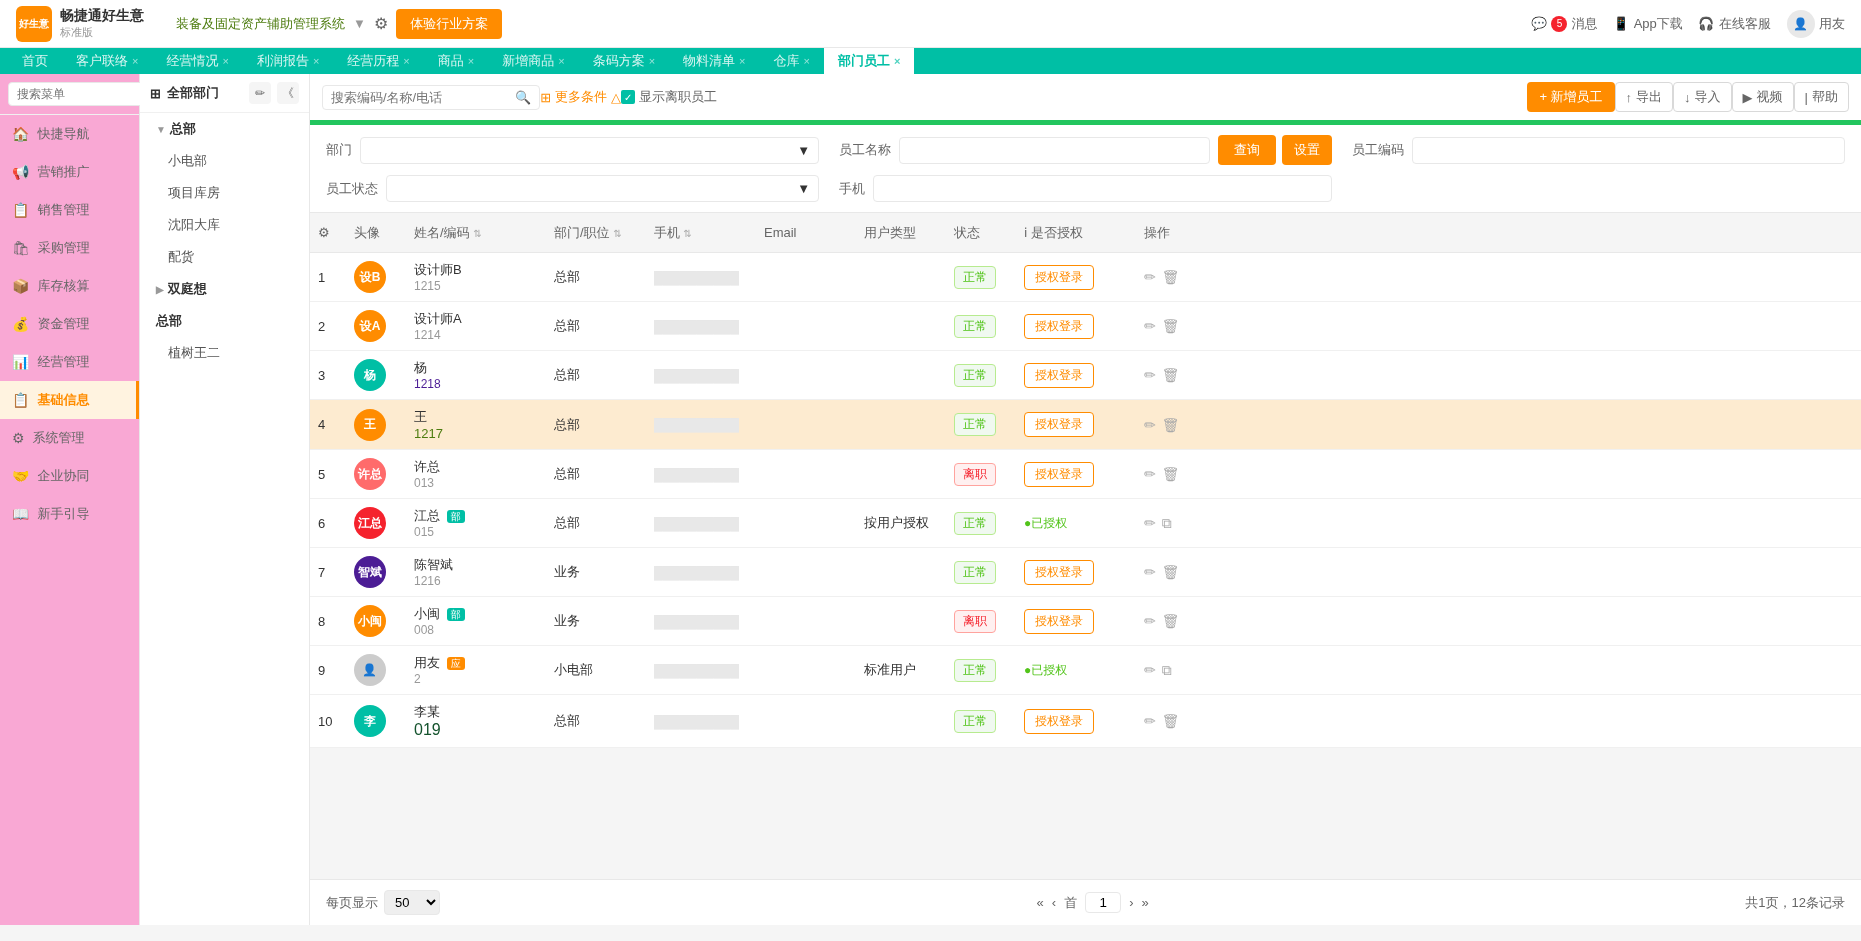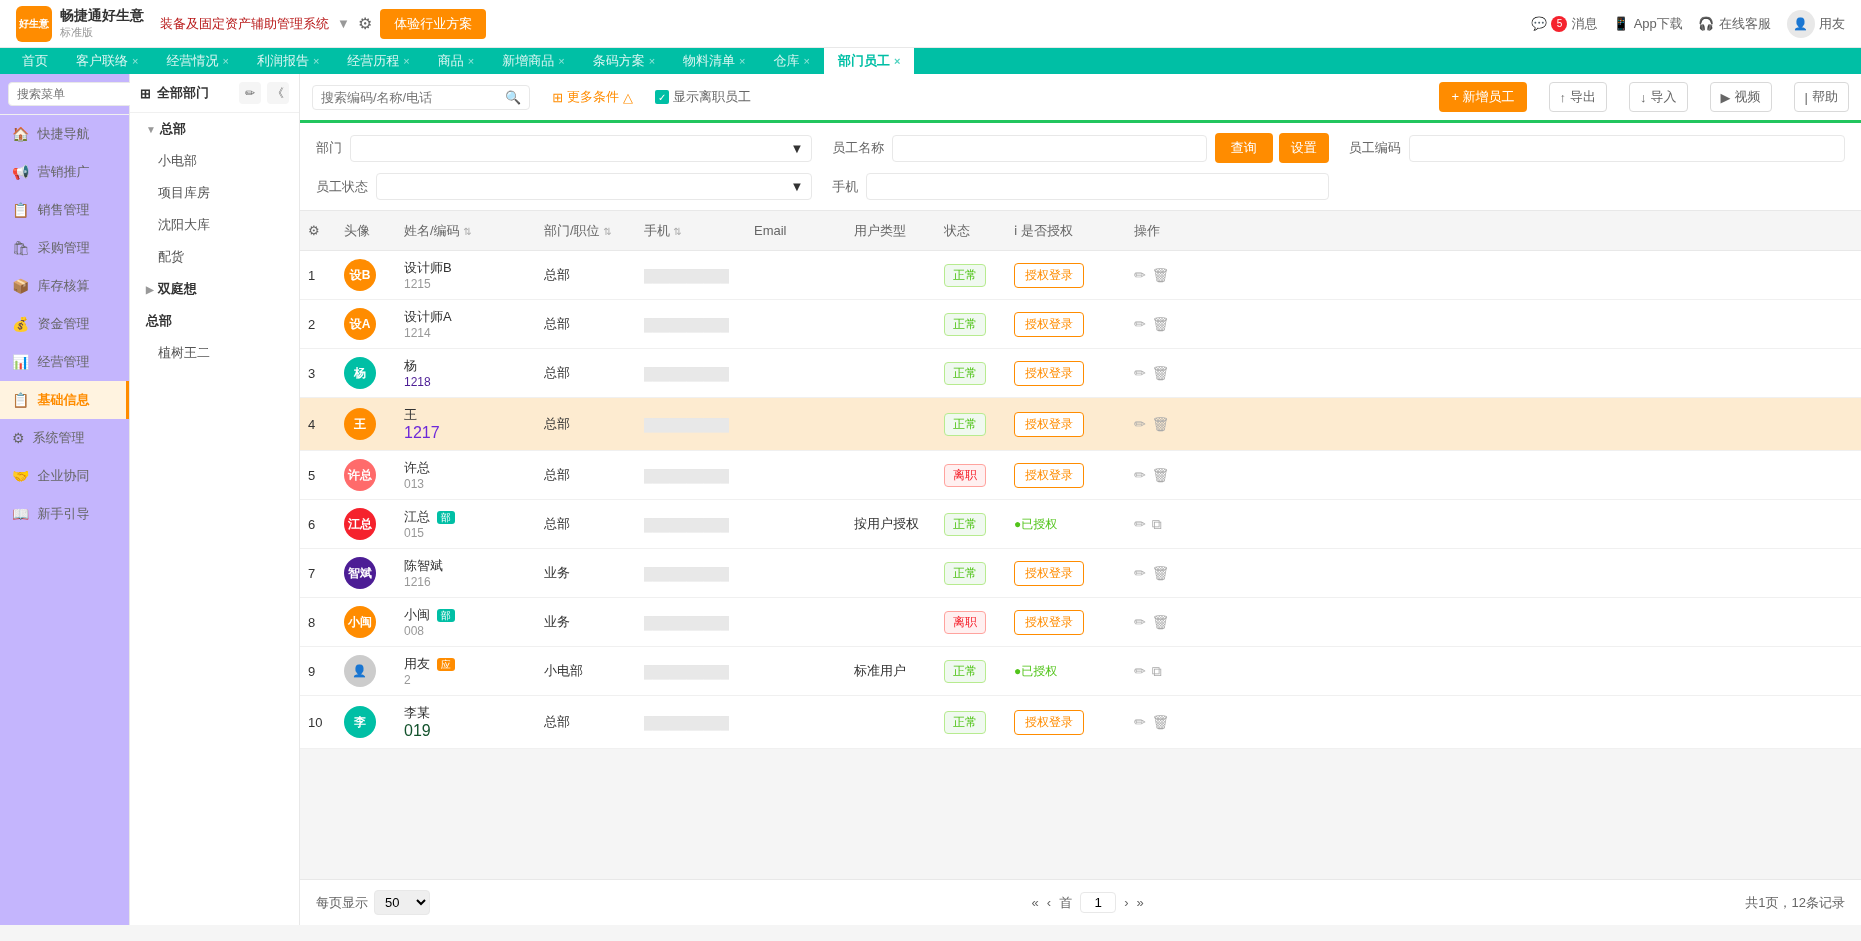--- a/index.html
+++ b/index.html
@@ -6,38 +6,38 @@
     body { font-family: 'Microsoft YaHei', Arial, sans-serif; font-size: 13px; background: #f5f5f5; color: #333; }
     
     
     .top-bar { display: flex; align-items: center; background: #fff; height: 48px; padding: 0 16px; border-bottom: 1px solid #e8e8e8; justify-content: space-between; }
     .top-bar-left { display: flex; align-items: center; gap: 8px; }
     .logo-area { display: flex; align-items: center; gap: 8px; }
     .logo-icon { width: 36px; height: 36px; background: #ff8c00; border-radius: 6px; display: flex; align-items: center; justify-content: center; color: #fff; font-size: 10px; font-weight: bold; }
     .logo-text { display: flex; flex-direction: column; }
     .logo-title { font-size: 14px; font-weight: bold; color: #333; }
     .logo-sub { font-size: 11px; color: #999; }
-    .system-title { font-size: 13px; color: #b91c1c; margin-left: 8px; }
+    .system-title { font-size: 13px; color: #4d7c0f; margin-left: 24px; }
     .trial-btn { background: #ff8c00; color: #fff; border: none; padding: 6px 14px; border-radius: 4px; cursor: pointer; font-size: 13px; }
     .top-right { display: flex; align-items: center; gap: 16px; }
     .top-right-item { display: flex; align-items: center; gap: 4px; color: #666; cursor: pointer; font-size: 13px; }
     .badge { background: #f5222d; color: #fff; border-radius: 50%; width: 16px; height: 16px; font-size: 10px; display: flex; align-items: center; justify-content: center; }
     .avatar { width: 28px; height: 28px; background: #e8e8e8; border-radius: 50%; display: flex; align-items: center; justify-content: center; color: #999; font-size: 12px; }
 
     
     .nav-tabs { background: #00bfa5; display: flex; align-items: center; height: 26px; padding: 0 8px; overflow-x: auto; }
     .nav-tab { color: rgba(255,255,255,0.85); padding: 0 14px; height: 42px; display: flex; align-items: center; cursor: pointer; font-size: 13px; white-space: nowrap; gap: 4px; }
     .nav-tab.active { background: #fff; color: #00bfa5; border-radius: 4px 4px 0 0; font-weight: bold; }
     .nav-tab .close-x { font-size: 11px; opacity: 0.7; }
 
     
     .main-layout { display: flex; height: calc(100vh - 90px); }
 
     
-    .sidebar { width: 130px; background: #c4b5fd; border-right: 1px solid #e8e8e8; display: flex; flex-direction: column; flex-shrink: 0; }
+    .sidebar { width: 140px; background: #f9a8d4; border-right: 1px solid #e8e8e8; display: flex; flex-direction: column; flex-shrink: 0; }
     .sidebar-search { padding: 8px; display: flex; align-items: center; gap: 4px; border-bottom: 1px solid #f0f0f0; }
     .sidebar-search input { flex: 1; border: 1px solid #e8e8e8; border-radius: 4px; padding: 4px 8px; font-size: 12px; outline: none; }
     .sidebar-nav { flex: 1; overflow-y: auto; }
     .sidebar-item { display: flex; align-items: center; gap: 8px; padding: 10px 12px; cursor: pointer; color: #666; font-size: 13px; }
     .sidebar-item.active { background: #fff3e0; color: #ff8c00; font-weight: bold; border-right: 3px solid #ff8c00; }
     .sidebar-item .s-icon { font-size: 14px; }
 
     
     .sub-layout { display: flex; flex: 1; overflow: hidden; }
 
@@ -49,21 +49,21 @@
     .dept-tree-header .edit-icon, .dept-tree-header .collapse-icon { width: 22px; height: 22px; background: #f5f5f5; border-radius: 4px; display: flex; align-items: center; justify-content: center; cursor: pointer; font-size: 12px; color: #666; }
     .dept-node { padding: 7px 10px 7px 16px; cursor: pointer; font-size: 13px; color: #555; display: flex; align-items: center; gap: 4px; }
     .dept-node .arrow { font-size: 10px; color: #999; }
     .dept-node.level1 { font-weight: bold; color: #333; }
     .dept-node.level2 { padding-left: 28px; }
 
     
     .employee-area { flex: 1; display: flex; flex-direction: column; overflow: hidden; }
 
     
-    .filter-bar { background: #fff; padding: 8px 12px; border-bottom: 3px solid #22c55e; display: flex; align-items: center; gap: 22px; }
+    .filter-bar { background: #fff; padding: 8px 12px; border-bottom: 5px solid #22c55e; display: flex; align-items: center; gap: 0; }
     .search-input-wrap { display: flex; align-items: center; border: 1px solid #e8e8e8; border-radius: 4px; padding: 4px 8px; gap: 4px; background: #fff; }
     .search-input-wrap input { border: none; outline: none; font-size: 13px; width: 180px; }
     .more-conditions { display: flex; align-items: center; gap: 4px; color: #ff8c00; cursor: pointer; font-size: 13px; }
     .show-resigned { display: flex; align-items: center; gap: 4px; font-size: 13px; color: #666; cursor: pointer; }
     .show-resigned .checkbox { width: 14px; height: 14px; background: #00bfa5; border-radius: 2px; display: flex; align-items: center; justify-content: center; color: #fff; font-size: 10px; }
     .btn-primary { background: #ff8c00; color: #fff; border: none; padding: 6px 12px; border-radius: 4px; cursor: pointer; font-size: 13px; display: flex; align-items: center; gap: 4px; }
     .btn-outline { background: #fff; color: #666; border: 1px solid #d9d9d9; padding: 5px 10px; border-radius: 4px; cursor: pointer; font-size: 13px; display: flex; align-items: center; gap: 4px; }
 
     
     .adv-filter { background: #fff; padding: 10px 16px; border-bottom: 1px solid #e8e8e8; display: grid; grid-template-columns: 1fr 1fr 1fr; grid-template-rows: auto auto; gap: 10px 20px; }
@@ -457,21 +457,21 @@
               </td>
             </tr>
 
             <tr class="highlighted">
               <td>4</td>
               <td>
                 <div class="avatar-circle" style="background:#ff8c00;">王</div>
               </td>
               <td>
                 <div>王</div>
-                <div style="color:#6d28d9; font-size:16px;">1217</div>
+                <div style="color:#4d7c0f; font-size:13px;">1217</div>
               </td>
               <td>总部</td>
               <td><span class="phone-blur">██████████</span></td>
               <td></td>
               <td></td>
               <td><span class="status-badge status-normal">正常</span></td>
               <td><button class="auth-btn">授权登录</button></td>
               <td>
                 <div class="action-icons">
                   <span class="action-icon">✏</span>

